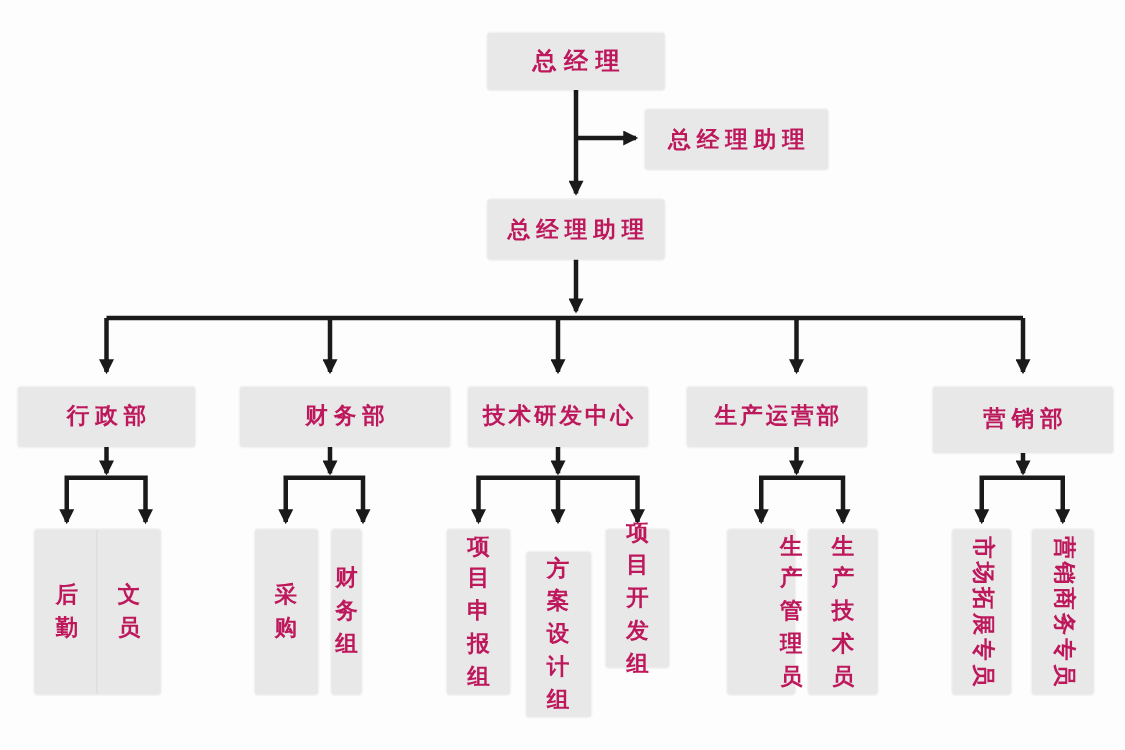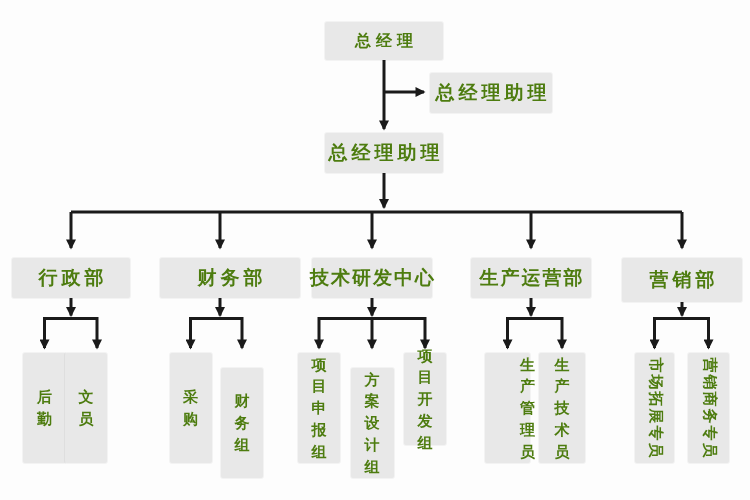--- a/index.html
+++ b/index.html
@@ -5,24 +5,24 @@
   html,body { margin:0; padding:0; background:#ffffff; }
   .stage {
     position:relative; width:750px; height:500px;
     background:#fdfdfd; overflow:hidden;
     font-family:"Liberation Sans", sans-serif;
   }
   .wires { position:absolute; left:0; top:0; }
   .node {
     position:absolute; background:#e8e8e8; border-radius:2px;
     display:flex; align-items:center; justify-content:center;
-    color:#4d7c0f; font-weight:700; box-sizing:border-box;
+    color:#be185d; font-weight:700; box-sizing:border-box;
     box-shadow:0 0 0 1px rgba(0,0,0,0.04);
   }
-  .h  { font-size:19px; letter-spacing:4px; text-indent:4px; white-space:nowrap; }
+  .h  { font-size:15px; letter-spacing:4px; text-indent:4px; white-space:nowrap; }
   .h.big { font-size:16px; letter-spacing:5px; text-indent:5px; }
   .h.tight { letter-spacing:2px; text-indent:2px; }
   .vt {
     display:block; width:1em; font-size:15px; line-height:1.45;
     text-align:right; word-break:break-all; letter-spacing:0;
   }
   .st {
     display:block; flex-shrink:0; font-size:15px; letter-spacing:2px;
     white-space:nowrap; transform:rotate(90deg);
   }
@@ -82,34 +82,34 @@
 
   <div class="node h big" style="left:325px; top:22px; width:118px; height:38px;">总经理</div>
 
   <div class="node h" style="left:430px; top:73px; width:122px; height:40px;">总经理助理</div>
 
   <div class="node h" style="left:325px; top:133px; width:118px; height:40px;">总经理助理</div>
 
   <div class="node h" style="left:12px; top:257.5px; width:118px; height:40px;">行政部</div>
   <div class="node h" style="left:160px; top:257.5px; width:140px; height:40px;">财务部</div>
   <div class="node h tight" style="left:312px; top:257.5px; width:120px; height:40px;">技术研发中心</div>
-  <div class="node h tight" style="left:471px; top:257.5px; width:120px; height:40px;">生产运营部</div>
+  <div class="node h tight" style="left:458px; top:257.5px; width:120px; height:40px;">生产运营部</div>
   <div class="node h" style="left:622px; top:257.5px; width:120px; height:44px;">营销部</div>
 
   <div class="node" style="left:23px; top:353px; width:43px; height:110px;">
     <span class="vt">后勤</span>
   </div>
   <div class="node" style="left:65px; top:353px; width:42px; height:110px;">
     <span class="vt">文员</span>
   </div>
 
   <div class="node" style="left:169.5px; top:353px; width:42px; height:110px;">
     <span class="vt">采购</span>
   </div>
-  <div class="node" style="left:221px; top:368px; width:42px; height:110px;">
+  <div class="node" style="left:221px; top:353px; width:20px; height:110px;">
     <span class="vt">财务组</span>
   </div>
 
   <div class="node" style="left:298px; top:353px; width:42px; height:110px;">
     <span class="vt">项目申报组</span>
   </div>
   <div class="node" style="left:350.5px; top:368px; width:43px; height:110px;">
     <span class="vt">方案设计组</span>
   </div>
   <div class="node" style="left:404px; top:353px; width:42px; height:92px;">

